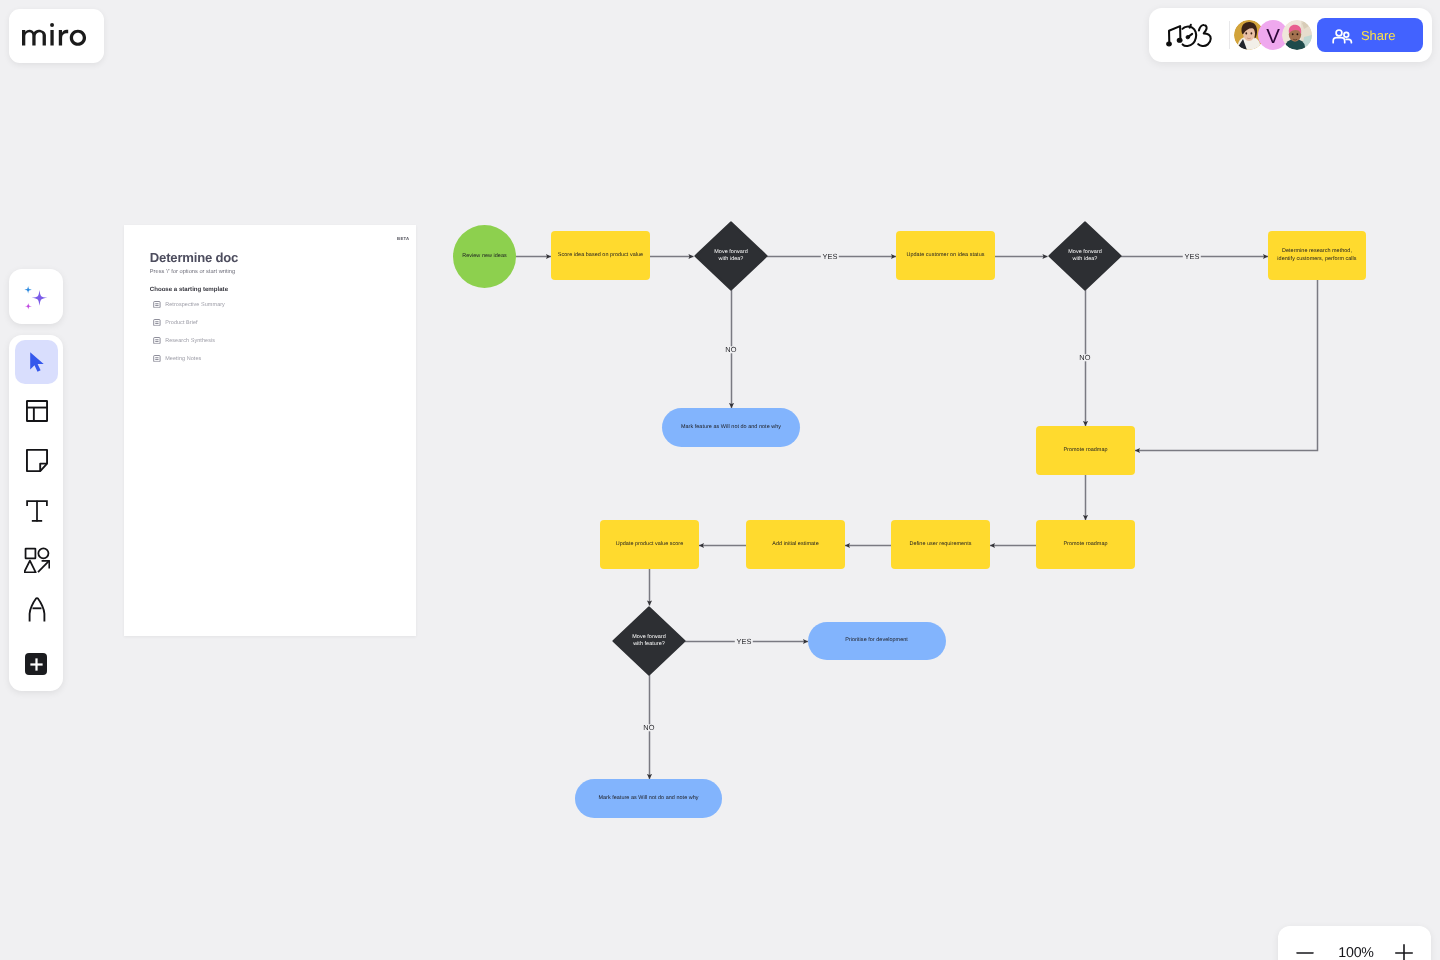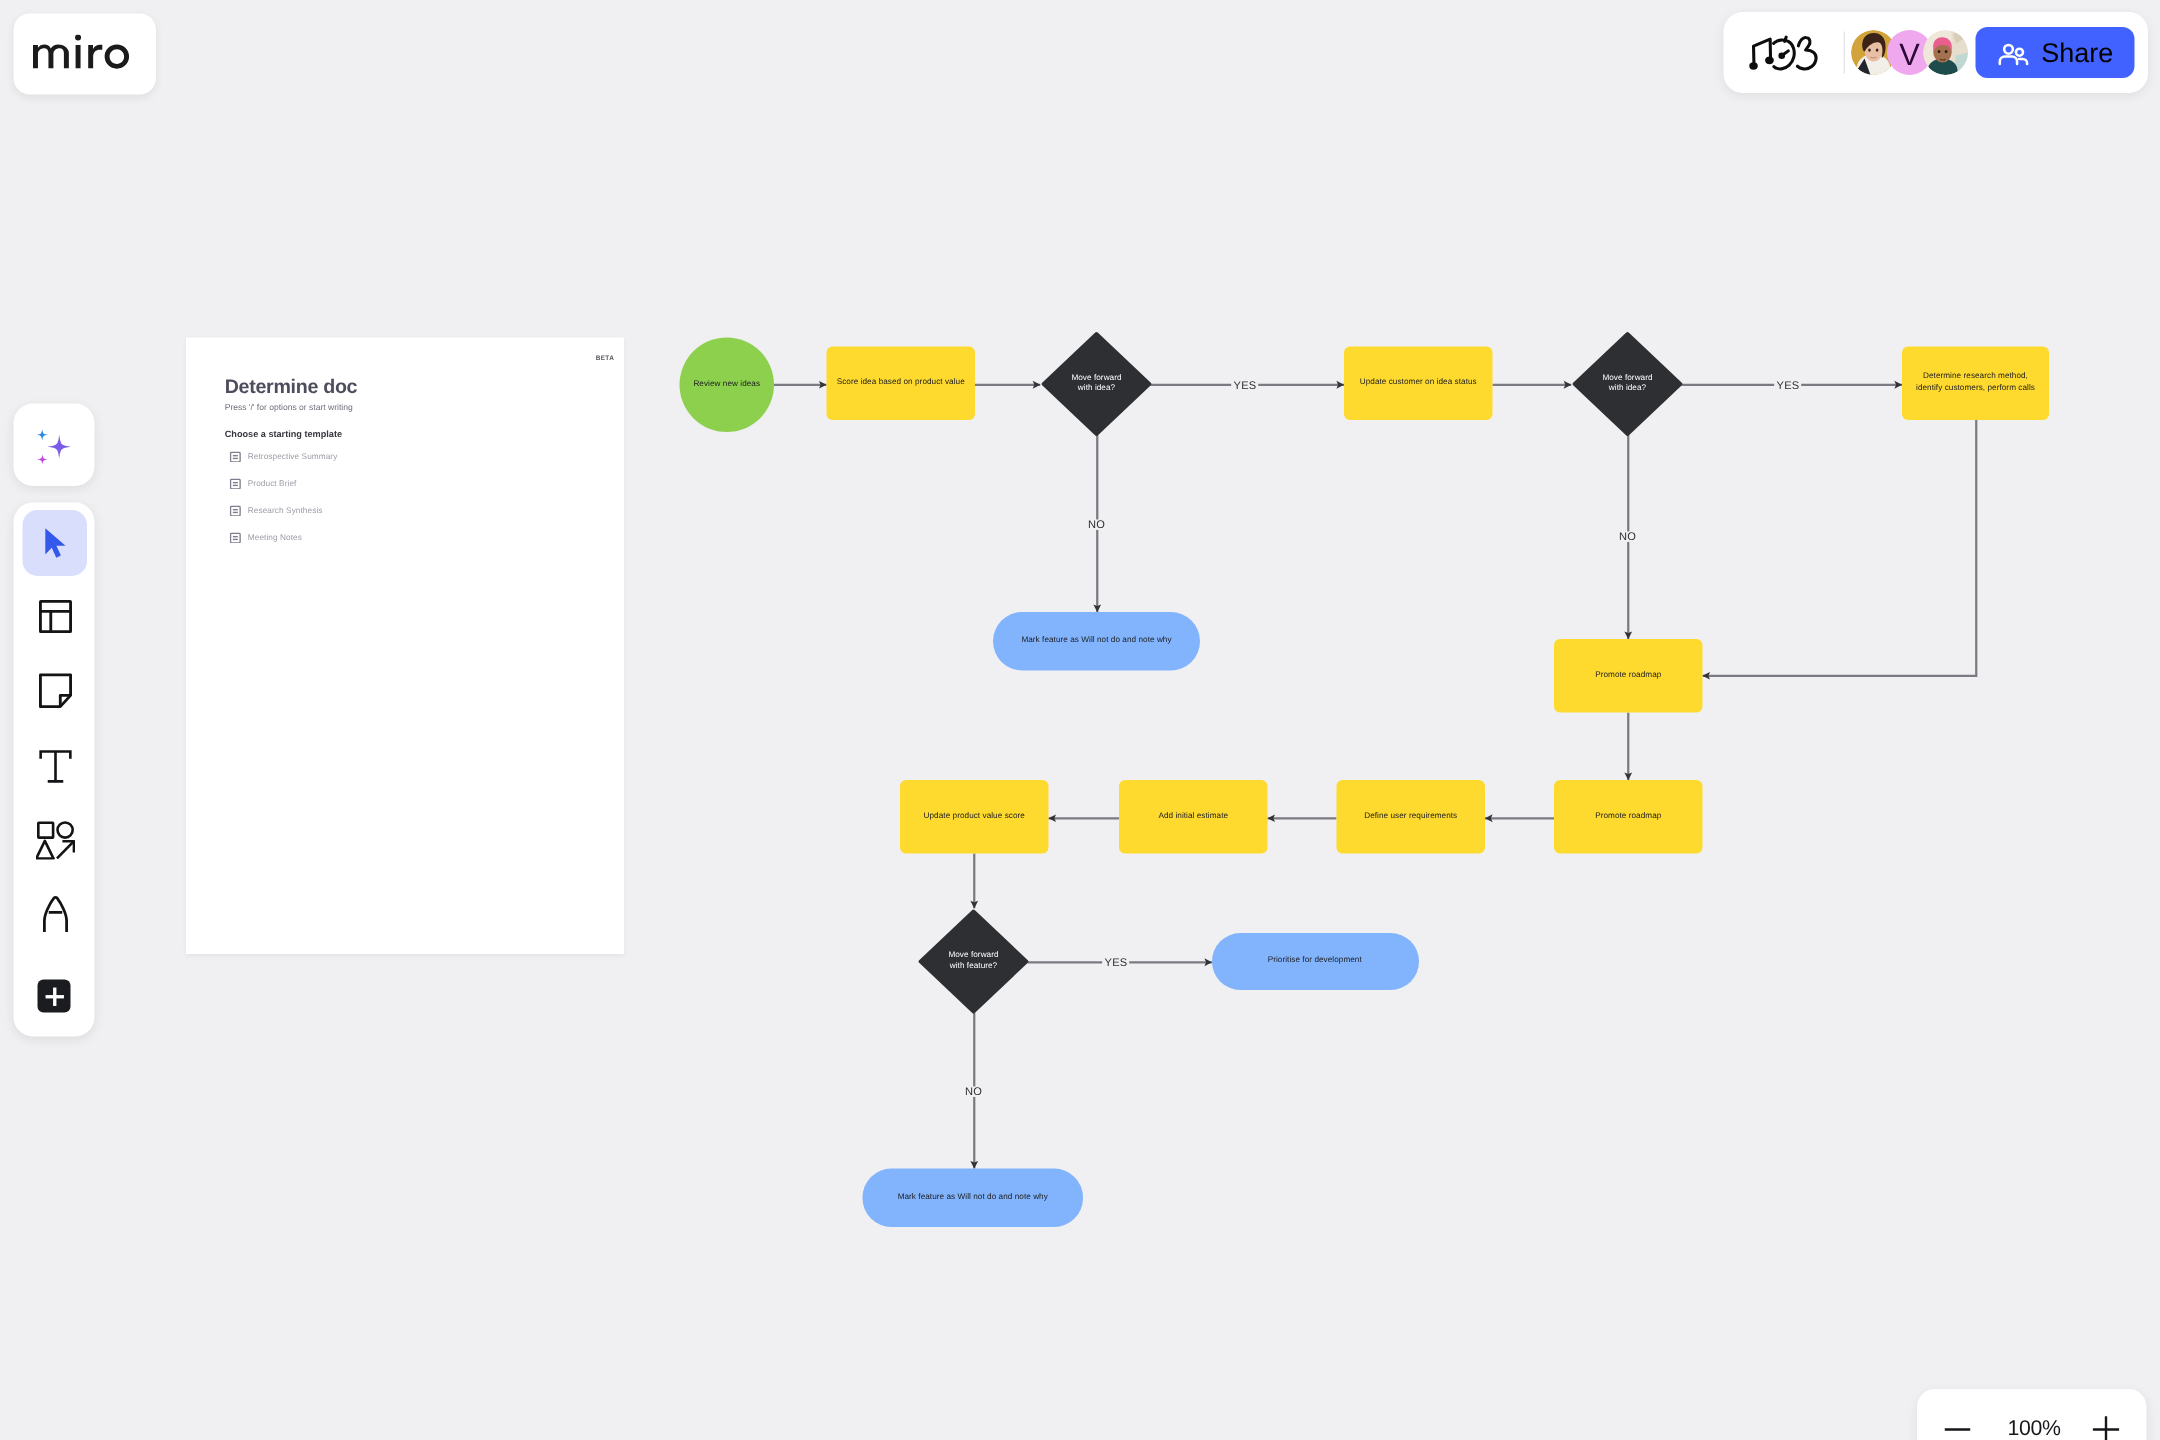--- a/index.html
+++ b/index.html
@@ -20,21 +20,21 @@
   .divider { width:1px; height:28px; background:#E8E8EA; margin:0 4px 0 15px; }
   .avatars { display:flex; align-items:center; }
   .avatar { width:30px; height:30px; border-radius:50%; overflow:hidden; position:relative;
             margin-left:-6px; cursor:pointer; }
   .avatar:first-child { margin-left:0; }
   .avatar.initial { display:flex; align-items:center; justify-content:center;
             font-size:20.5px; color:#2D0738; font-weight:400; line-height:1; padding-top:5px;}
   .avatar svg { display:block; width:30px; height:30px; }
   .share-btn { margin-left:5px; width:106px; height:34px; border-radius:8px; background:#4262FF;
      display:flex; align-items:center; gap:8.7px; padding:0 0 0 13.2px; cursor:pointer; }
-  .share-btn .lbl { color:#000000; font-size:18px; letter-spacing:0px; }
+  .share-btn .lbl { color:#fde047; font-size:13px; letter-spacing:0px; }
 
   .tb-ai { position:absolute; left:9px; top:269px; width:54px; height:55px; background:#fff;
      border-radius:13px; box-shadow:0 2px 7px rgba(0,0,0,.08); display:flex;
      align-items:center; justify-content:center; cursor:pointer; }
   .tb-main { position:absolute; left:9px; top:335px; width:54px; height:356px; background:#fff;
      border-radius:13px; box-shadow:0 2px 7px rgba(0,0,0,.08); }
   .tb-btn { position:absolute; left:6px; width:43px; height:44px; border-radius:10px; display:flex;
      align-items:center; justify-content:center; cursor:pointer; }
   .tb-btn.active { background:#D9DEFD; }
   .tb-plus { position:absolute; left:16px; width:22px; height:22px; border-radius:4px; background:#1B1C1F;

